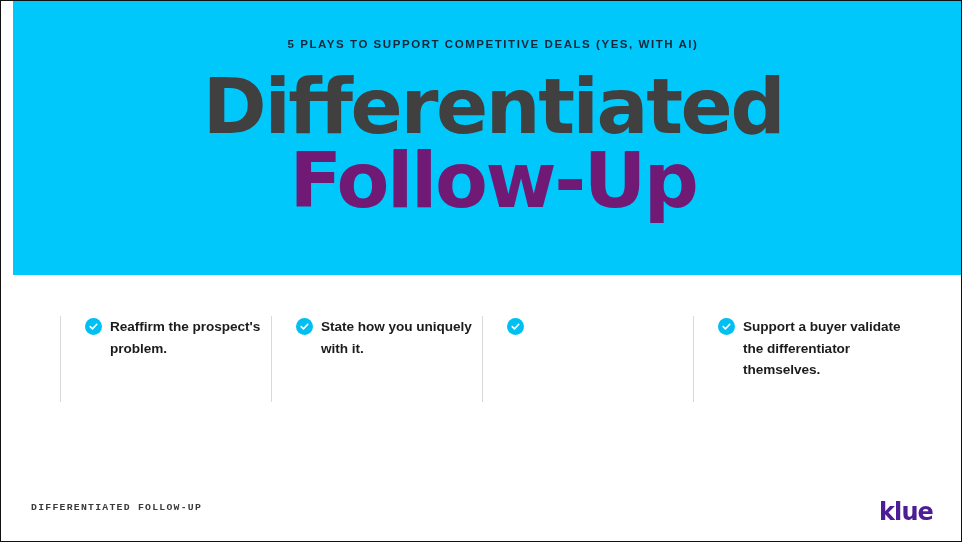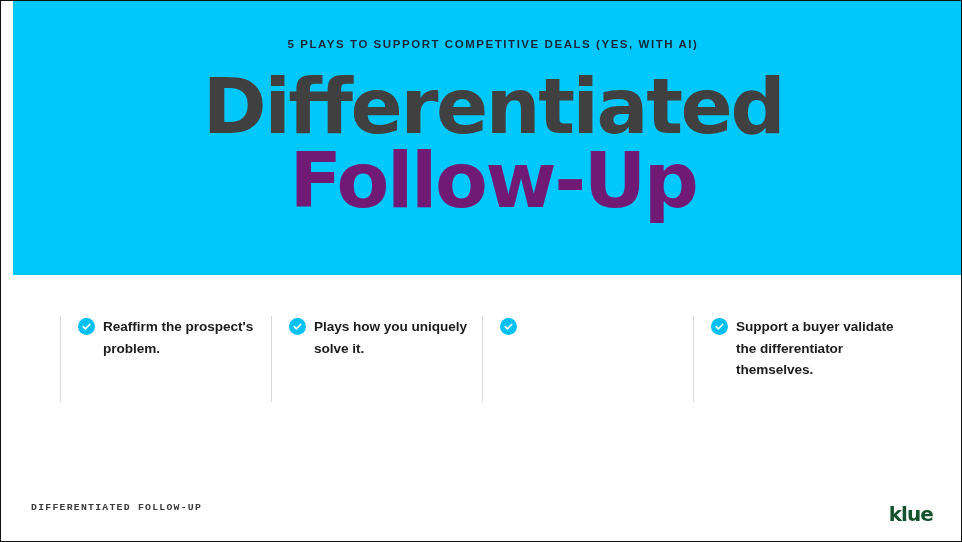--- a/index.html
+++ b/index.html
@@ -79,21 +79,21 @@
     display: flex;
     align-items: flex-start;
   }
 
   .column {
     position: relative;
     box-sizing: border-box;
     flex: 0 0 211px;
     width: 211px;
     height: 86px;
-    padding-left: 17px;
+    padding-left: 24px;
     border-left: 1px solid #d6dadd;
     display: flex;
     align-items: flex-start;
   }
 
   .check-icon {
     flex: 0 0 auto;
     width: 17px;
     height: 17px;
     margin-top: 2px;
@@ -131,24 +131,24 @@
     color: #3b3b3b;
     text-transform: uppercase;
     white-space: nowrap;
     font-family: Liberation Mono, monospace;
   }
 
   .brand-logo {
     position: absolute;
     right: 28px;
     bottom: 17px;
-    font-size: 20px;
+    font-size: 24px;
     font-weight: 700;
     letter-spacing: -0.9px;
-    color: #14532d;
+    color: #4c1d95;
     font-family: "DejaVu Sans", "Liberation Sans", sans-serif;
     line-height: 1;
   }
 </style>
 </head>
 <body>
 
 <div class="slide">
 
   <div class="hero">
@@ -170,21 +170,21 @@
       </span>
       <span class="column-text">Reaffirm the prospect's problem.</span>
     </div>
 
     <div class="column">
       <span class="check-icon">
         <svg viewBox="0 0 14 14" aria-hidden="true">
           <path d="M2.8 7.2 L5.6 10 L11.2 4.1" fill="none" stroke="#ffffff" stroke-width="2" stroke-linecap="round" stroke-linejoin="round"></path>
         </svg>
       </span>
-      <span class="column-text">Plays how you uniquely solve it.</span>
+      <span class="column-text">State how you uniquely with it.</span>
     </div>
 
     <div class="column">
       <span class="check-icon">
         <svg viewBox="0 0 14 14" aria-hidden="true">
           <path d="M2.8 7.2 L5.6 10 L11.2 4.1" fill="none" stroke="#ffffff" stroke-width="2" stroke-linecap="round" stroke-linejoin="round"></path>
         </svg>
       </span>
     </div>
 

